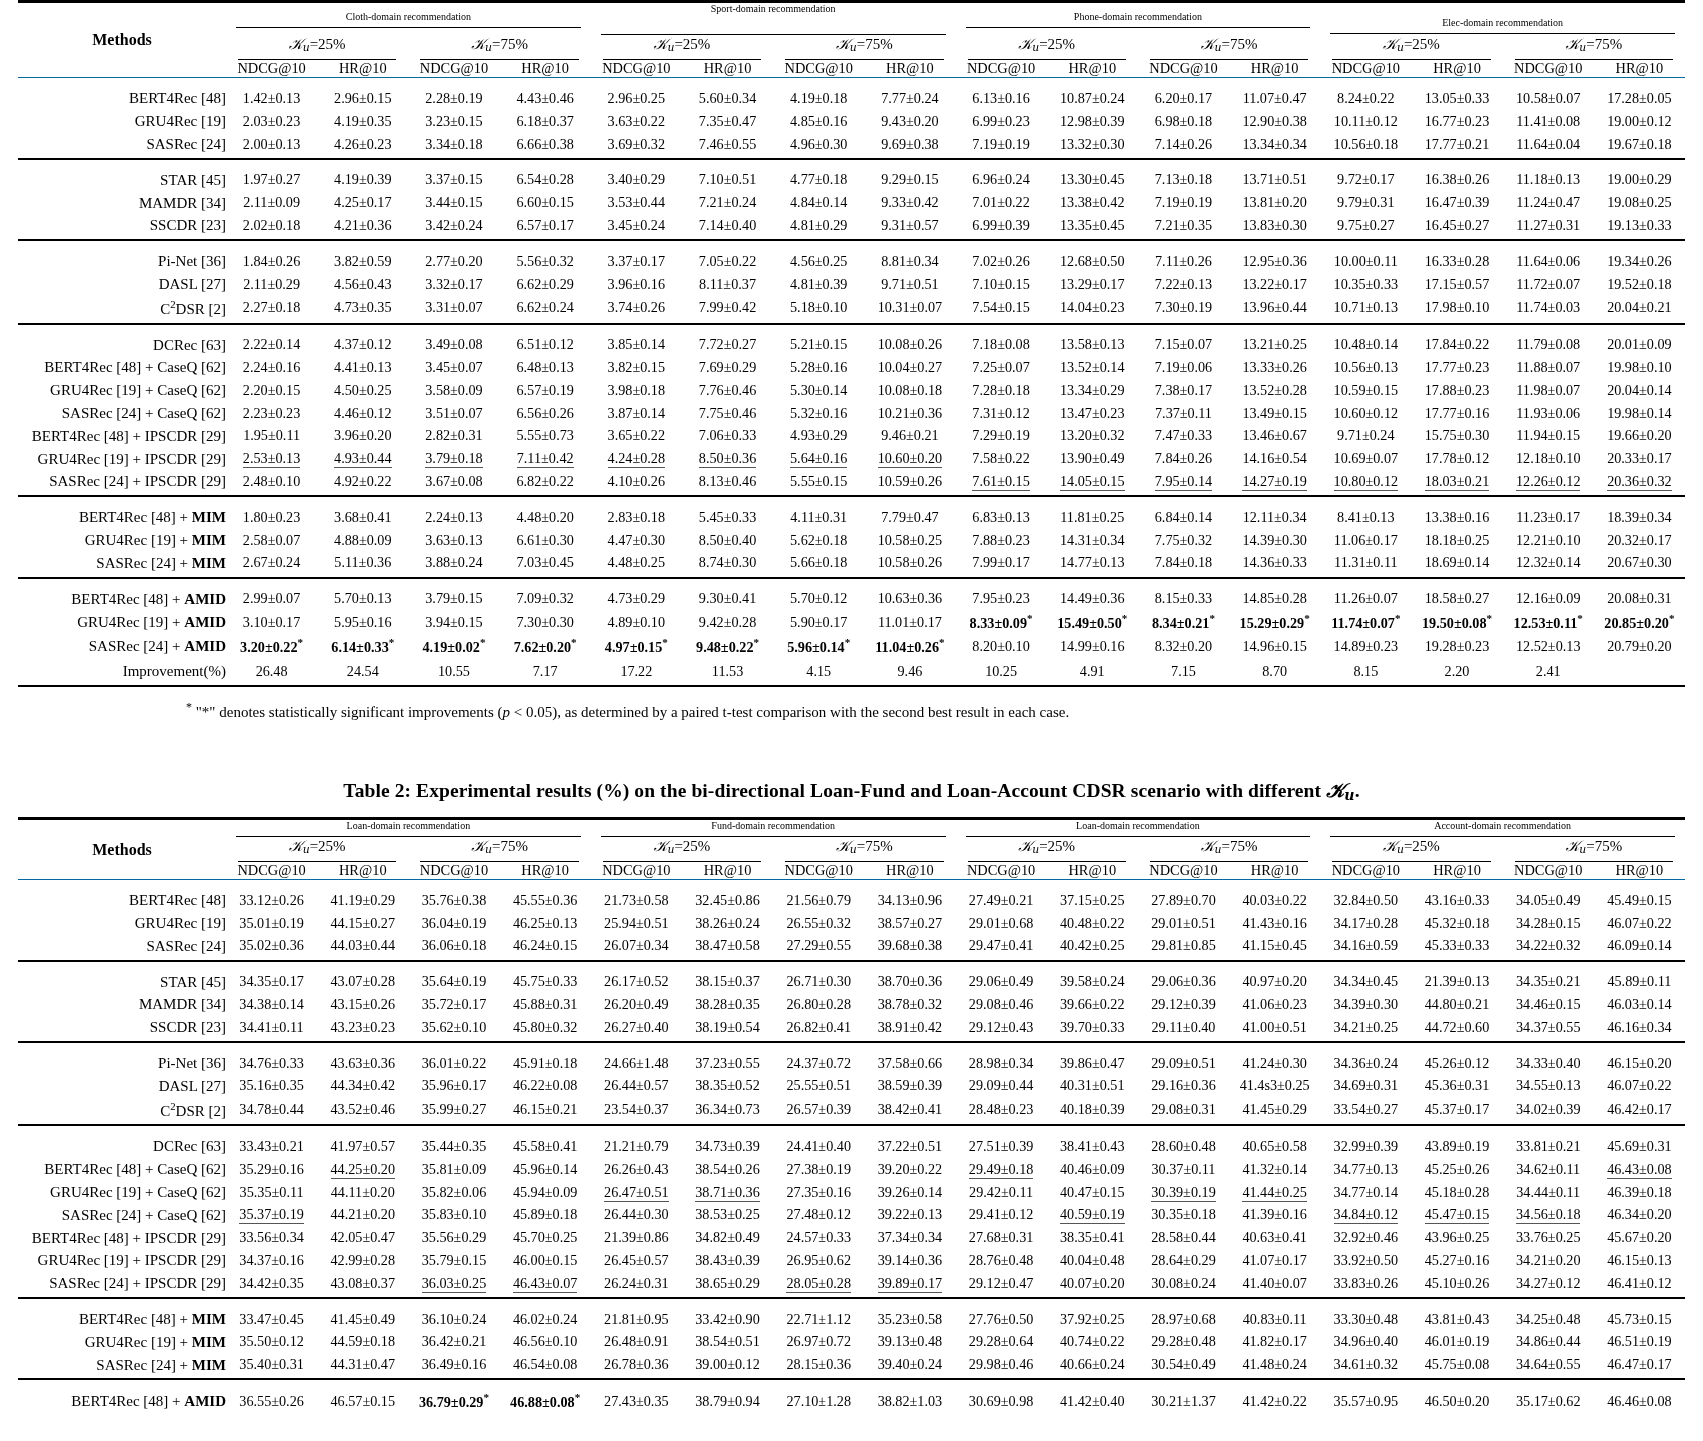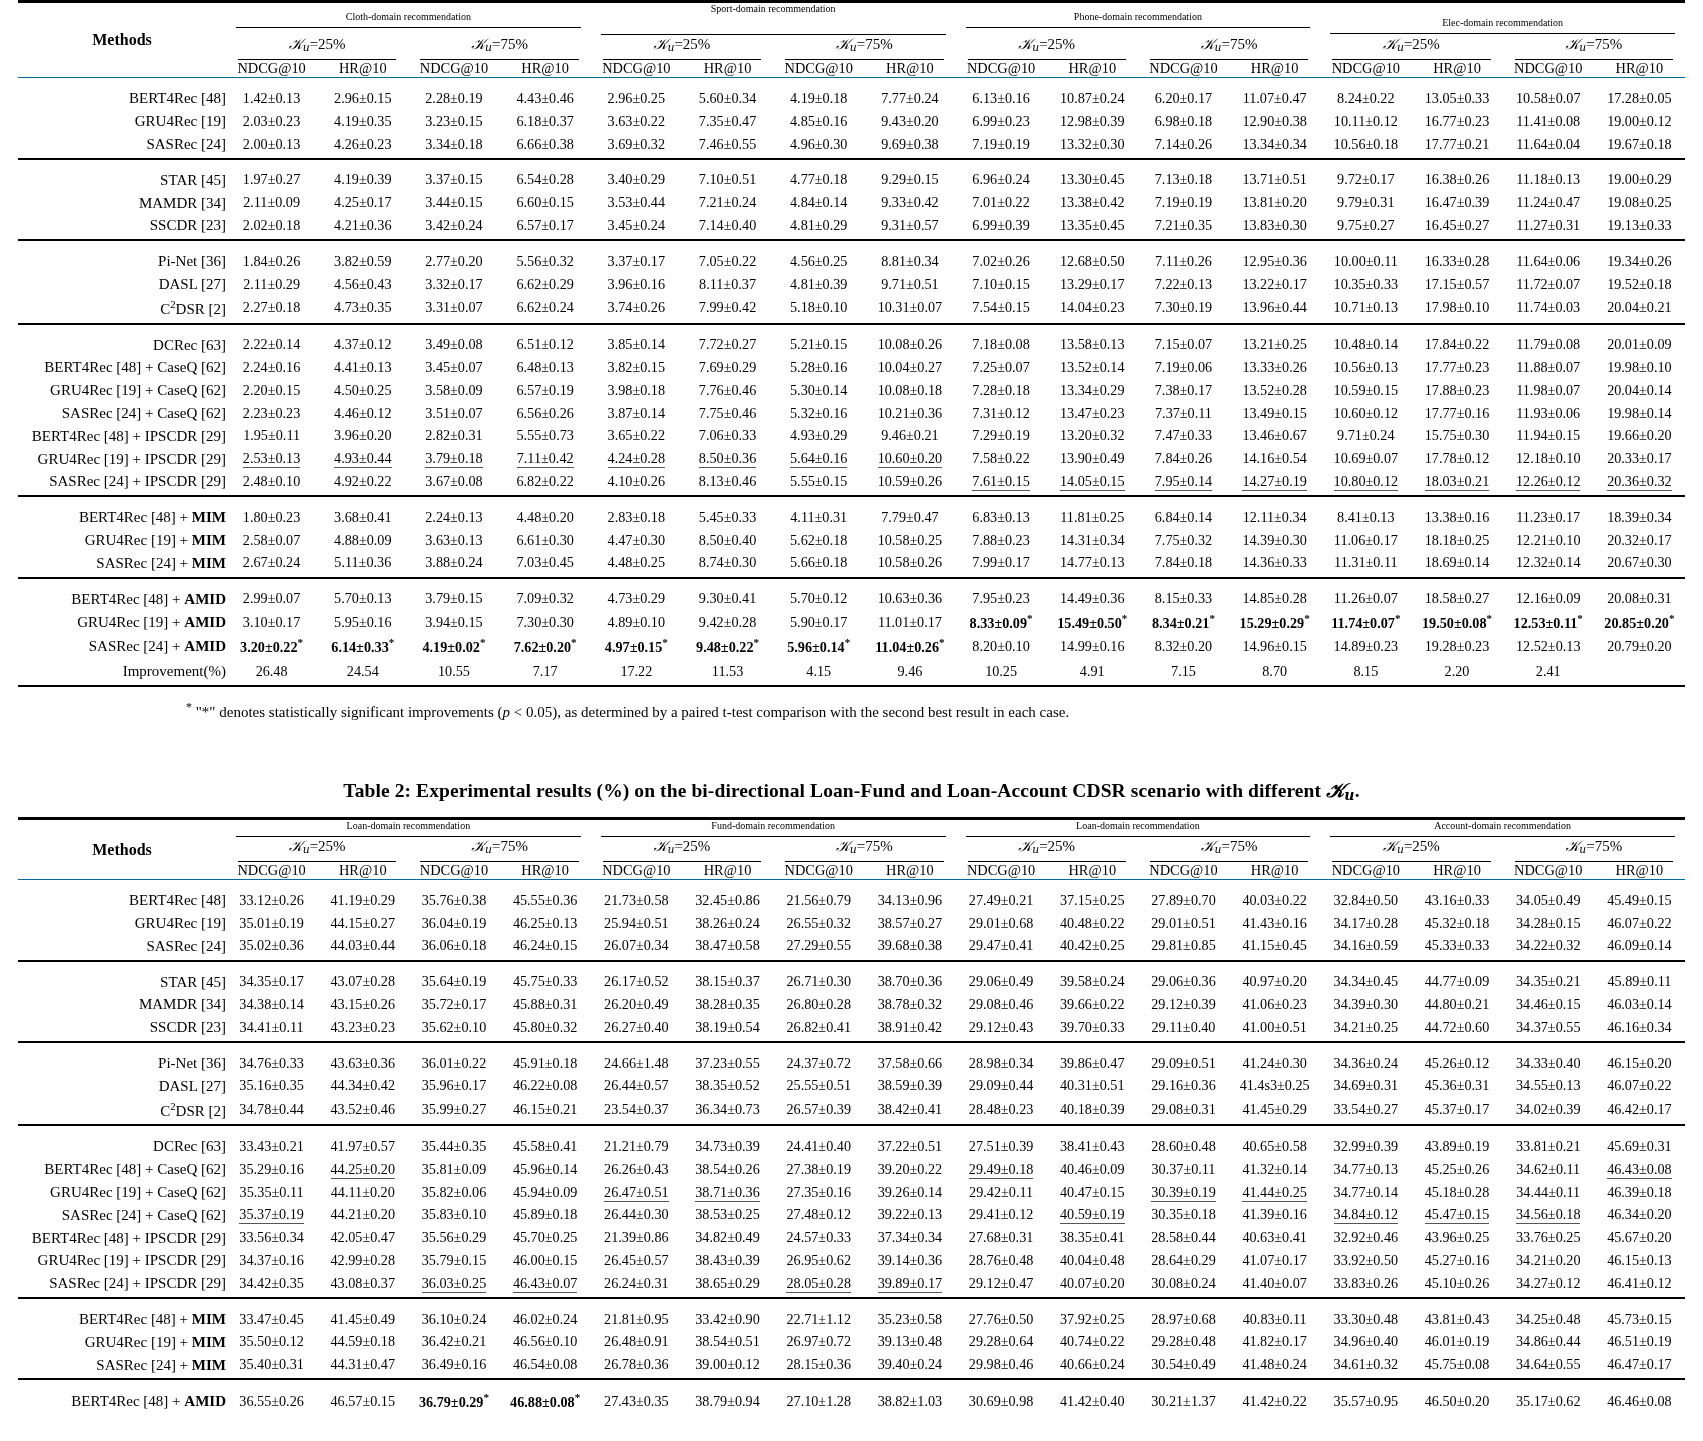--- a/index.html
+++ b/index.html
@@ -790,21 +790,21 @@
             <td class="num rule-med"><span class="v">45.75±0.33</span></td>
             <td class="num rule-med"><span class="v">26.17±0.52</span></td>
             <td class="num rule-med"><span class="v">38.15±0.37</span></td>
             <td class="num rule-med"><span class="v">26.71±0.30</span></td>
             <td class="num rule-med"><span class="v">38.70±0.36</span></td>
             <td class="num rule-med"><span class="v">29.06±0.49</span></td>
             <td class="num rule-med"><span class="v">39.58±0.24</span></td>
             <td class="num rule-med"><span class="v">29.06±0.36</span></td>
             <td class="num rule-med"><span class="v">40.97±0.20</span></td>
             <td class="num rule-med"><span class="v">34.34±0.45</span></td>
-            <td class="num rule-med"><span class="v">44.77±0.09</span></td>
+            <td class="num rule-med"><span class="v">21.39±0.13</span></td>
             <td class="num rule-med"><span class="v">34.35±0.21</span></td>
             <td class="num rule-med"><span class="v">45.89±0.11</span></td>
           </tr>
           <tr class="">
             <td class="method ">MAMDR [34]</td>
             <td class="num "><span class="v">34.38±0.14</span></td>
             <td class="num "><span class="v">43.15±0.26</span></td>
             <td class="num "><span class="v">35.72±0.17</span></td>
             <td class="num "><span class="v">45.88±0.31</span></td>
             <td class="num "><span class="v">26.20±0.49</span></td>

